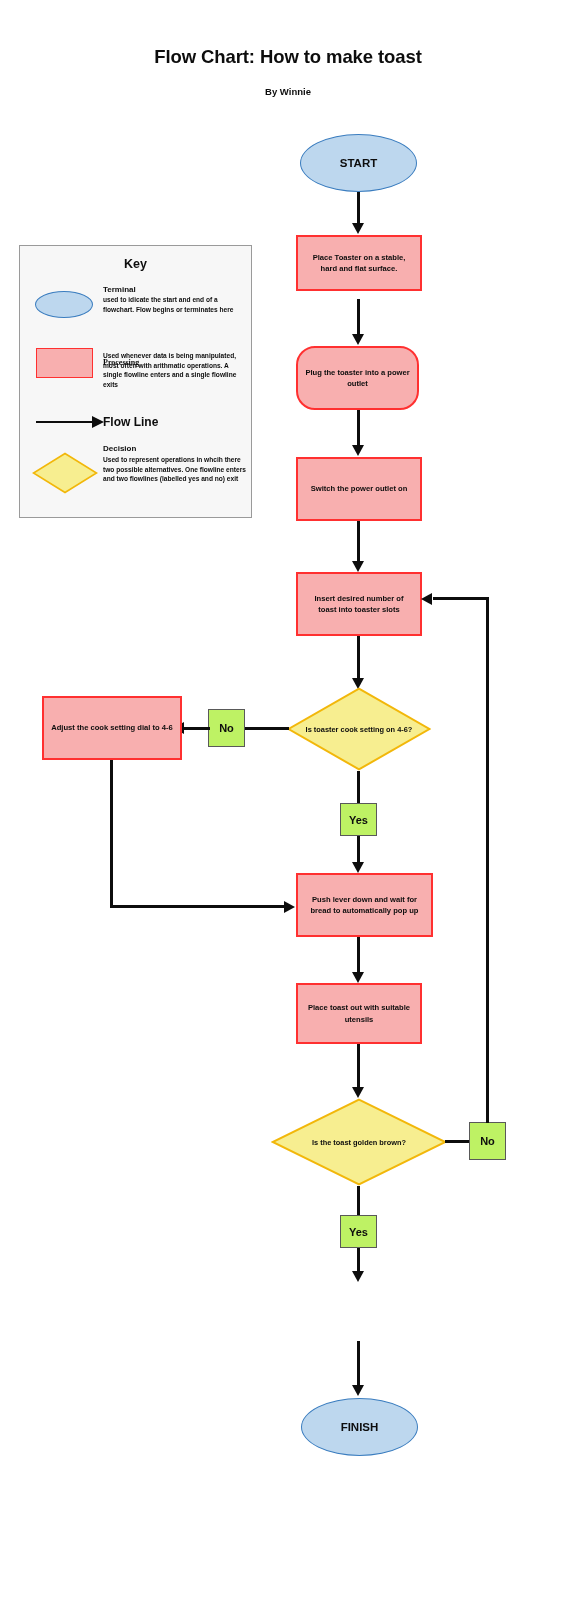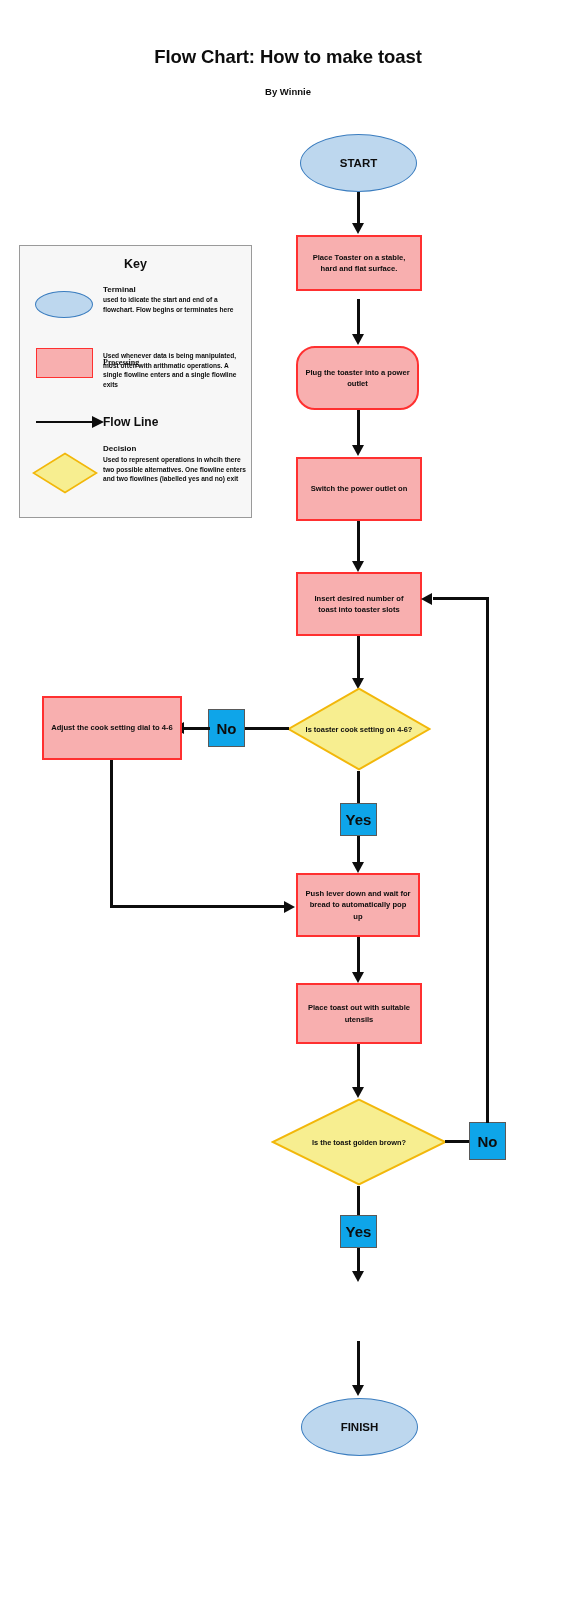--- a/index.html
+++ b/index.html
@@ -109,24 +109,24 @@
   }
   .dec-label {
     position: absolute;
     left: 0; top: 0; width: 100%; height: 100%;
     display: flex; align-items: center; justify-content: center;
     text-align: right;
     font-size: 7.4px; font-weight: bold; color: #0d0d0d;
     line-height: 11px;
   }
   .ynbox {
-    background: #0ea5e9;
+    background: #bef264;
     border: 1.8px solid #595959;
     display: flex; align-items: center; justify-content: center;
-    font-size: 15px; font-weight: bold; color: #0d0d0d;
+    font-size: 11px; font-weight: bold; color: #0d0d0d;
   }
 
   
   .vline { background: #0d0d0d; width: 3.2px; }
   .hline { background: #0d0d0d; height: 3.2px; }
   .ah-down {
     width: 0; height: 0;
     border-top: 11px solid #0d0d0d;
     border-left: 6.5px solid transparent;
     border-right: 6.5px solid transparent;
@@ -216,21 +216,21 @@
 
   <div class="abs vline" style="left:110px; top:760px; height:148px;"></div>
   <div class="abs hline" style="left:110px; top:905px; width:175px;"></div>
   <div class="abs ah-right" style="left:284px; top:901.3px;"></div>
 
   <div class="abs vline" style="left:357px; top:771px; height:33px;"></div>
   <div class="abs ynbox" style="left:340px; top:803px; width:37px; height:33px;">Yes</div>
   <div class="abs vline" style="left:357px; top:836px; height:28px;"></div>
   <div class="abs ah-down" style="left:352px; top:862px;"></div>
 
-  <div class="abs proc" style="left:296px; top:873px; width:124px; height:64px;">Push lever down and wait for bread to automatically pop up</div>
+  <div class="abs proc" style="left:296px; top:873px; width:137px; height:64px;">Push lever down and wait for bread to automatically pop up</div>
 
   <div class="abs vline" style="left:357px; top:937px; height:36px;"></div>
   <div class="abs ah-down" style="left:352px; top:972px;"></div>
 
   <div class="abs proc" style="left:296px; top:983px; width:126px; height:61px;">Place toast out with suitable utensils</div>
 
   <div class="abs vline" style="left:357px; top:1044px; height:44px;"></div>
   <div class="abs ah-down" style="left:352px; top:1087px;"></div>
 
   <div class="abs" style="left:271px; top:1098px; width:176px; height:88px;">

